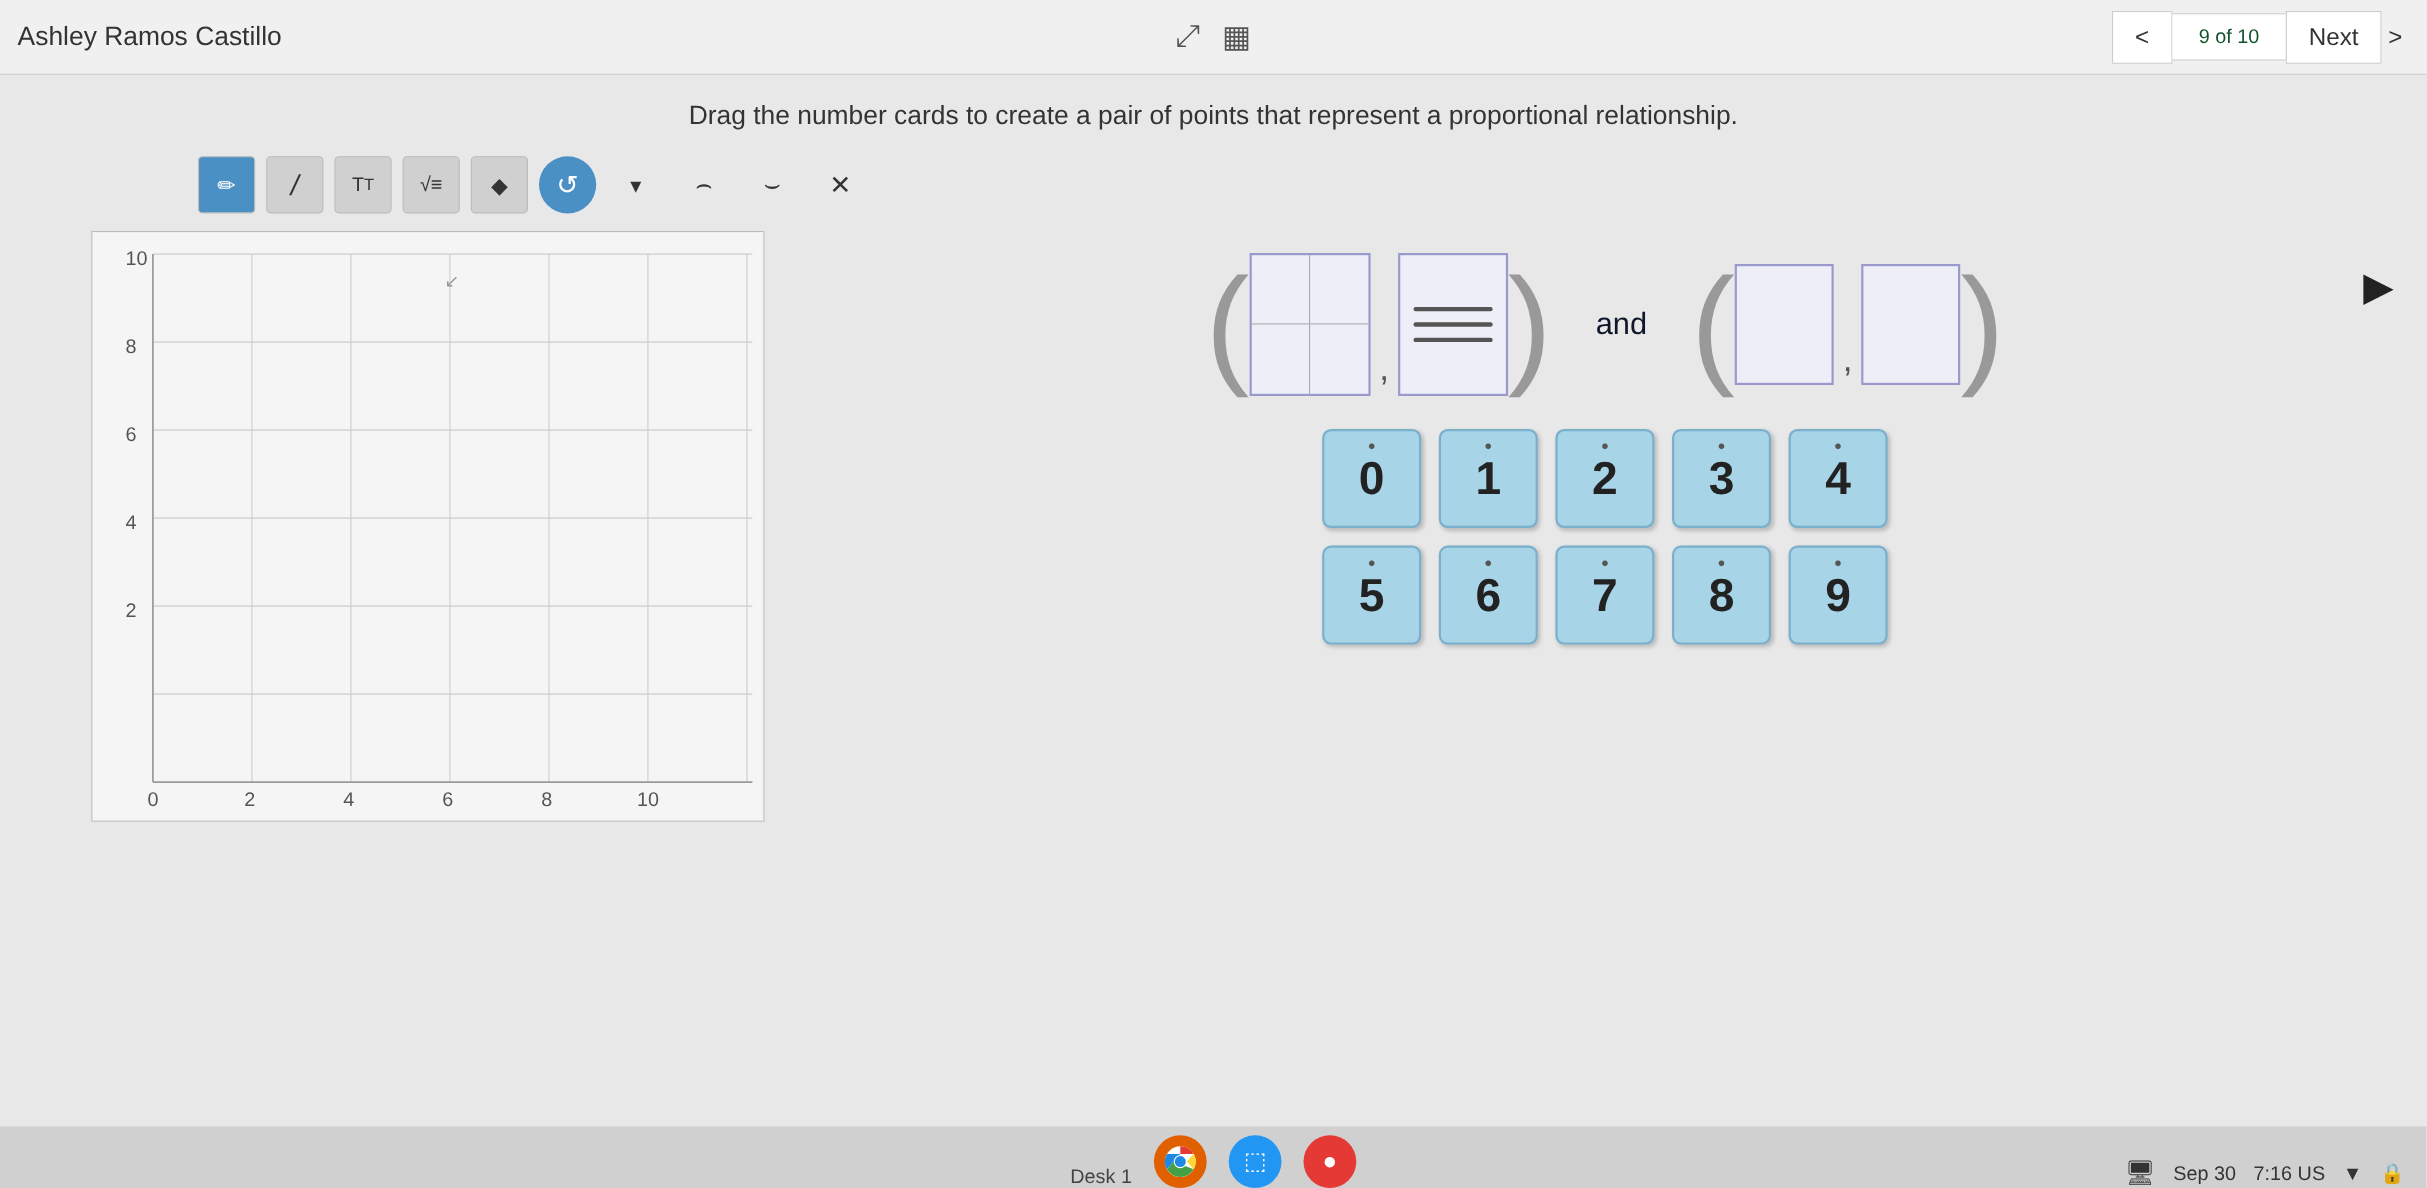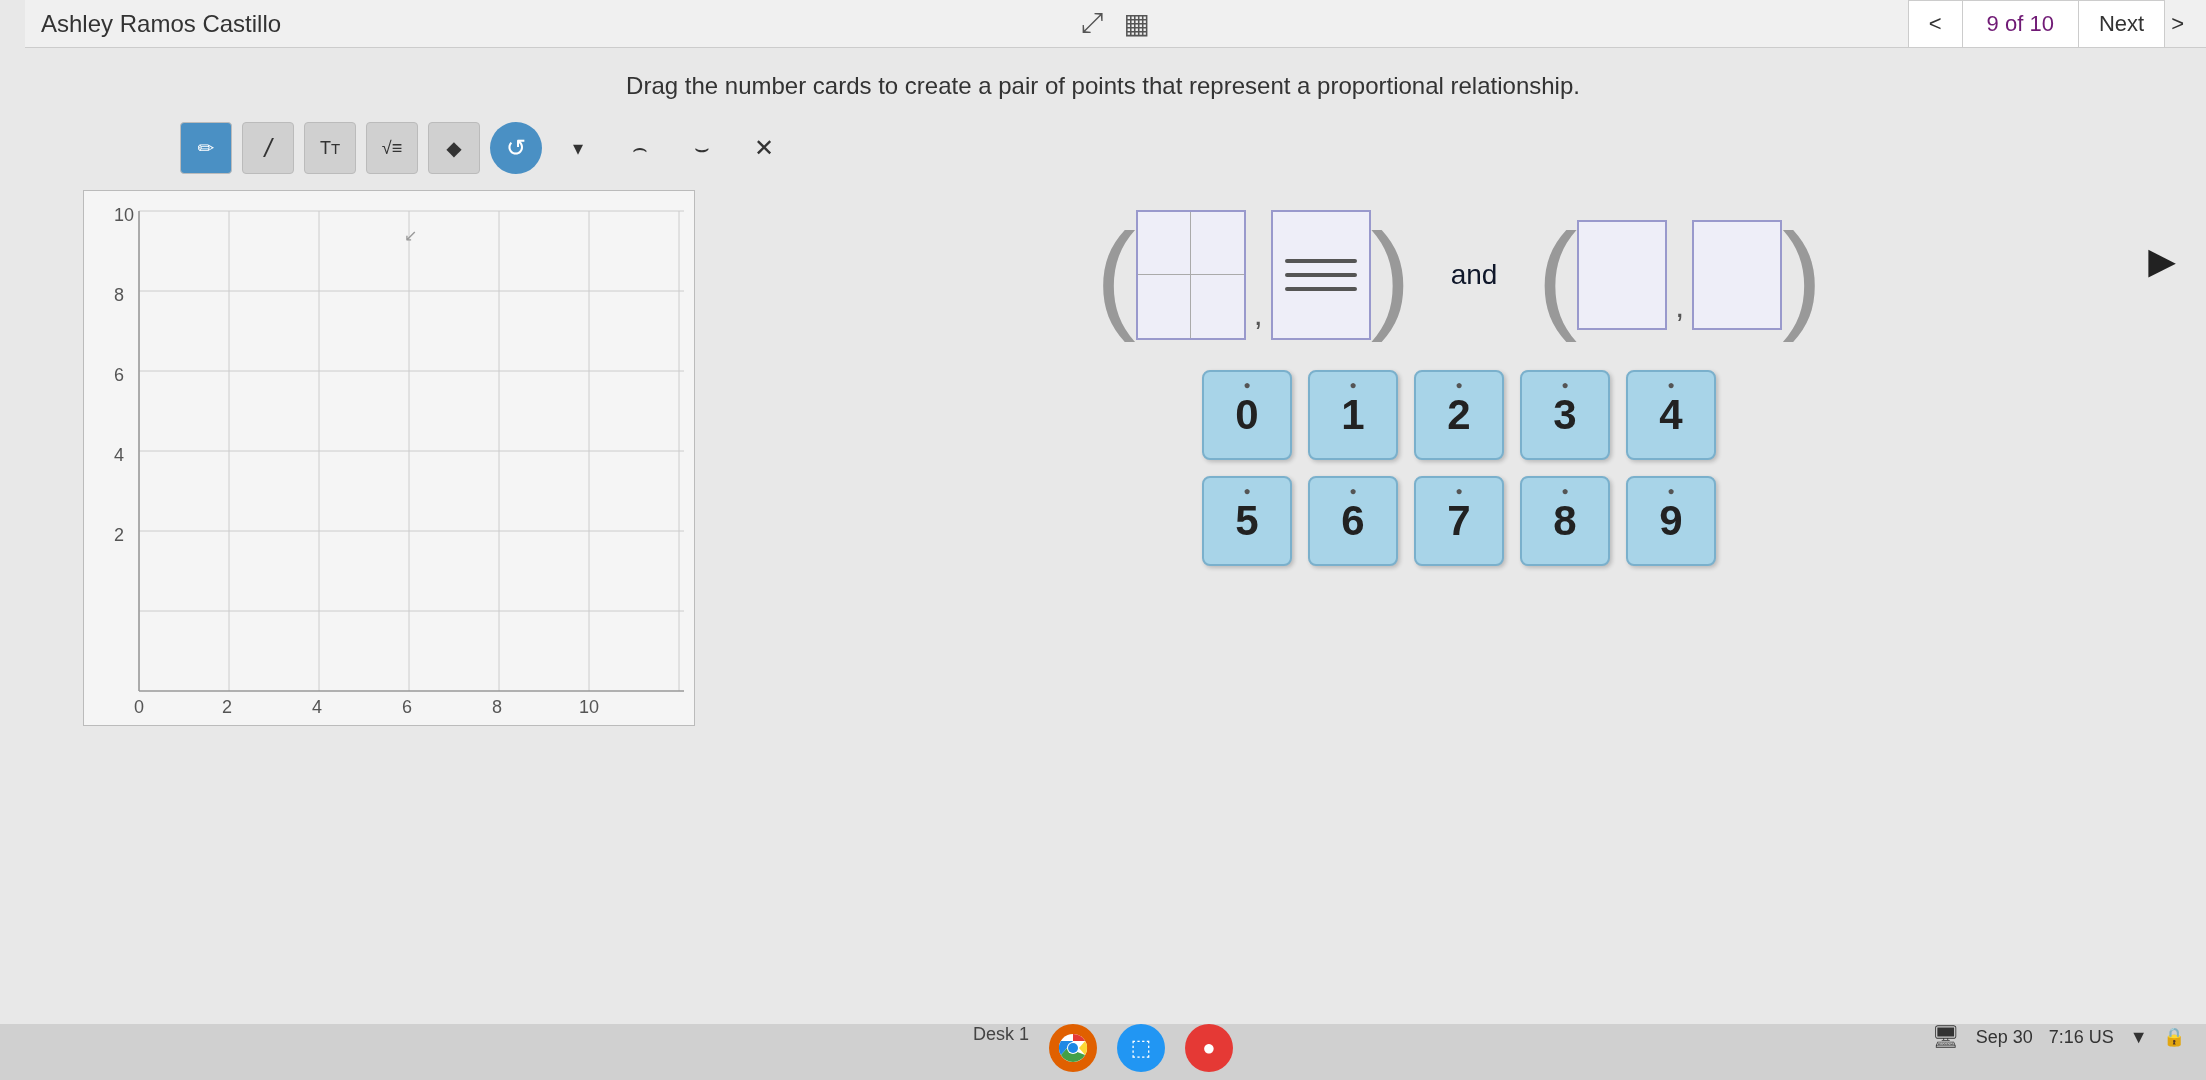--- a/index.html
+++ b/index.html
@@ -10,25 +10,24 @@
       height: 1080px;
       overflow: hidden;
       position: relative;
     }
 
     
     #top-bar {
       display: flex;
       align-items: center;
       background: #f0f0f0;
-      height: 48px;
+      height: 68px;
       padding: 0 16px;
       border-bottom: 1px solid #ccc;
       position: relative;
-      margin-left: 25px;
     }
     #student-name {
       font-size: 24px;
       color: #333;
       font-weight: normal;
     }
     #top-center-icons {
       position: absolute;
       left: 50%;
       transform: translateX(-50%);
@@ -54,22 +53,22 @@
       font-size: 22px;
       cursor: pointer;
       color: #333;
     }
     #page-indicator {
       background: #fff;
       border: 1px solid #ccc;
       border-left: none;
       border-right: none;
       padding: 10px 24px;
-      font-size: 22px;
-      color: #701a75;
+      font-size: 18px;
+      color: #14532d;
     }
 
     
     #main-content {
       display: flex;
       flex-direction: column;
       align-items: center;
       padding-top: 20px;
     }
 
@@ -201,21 +200,21 @@
 
     
     #taskbar {
       position: absolute;
       bottom: 0;
       left: 0;
       right: 0;
       height: 56px;
       background: #d0d0d0;
       display: flex;
-      align-items: flex-start;
+      align-items: flex-end;
       justify-content: center;
       gap: 20px;
     }
     .taskbar-icon {
       width: 48px;
       height: 48px;
       border-radius: 50%;
       display: flex;
       align-items: center;
       justify-content: center;

